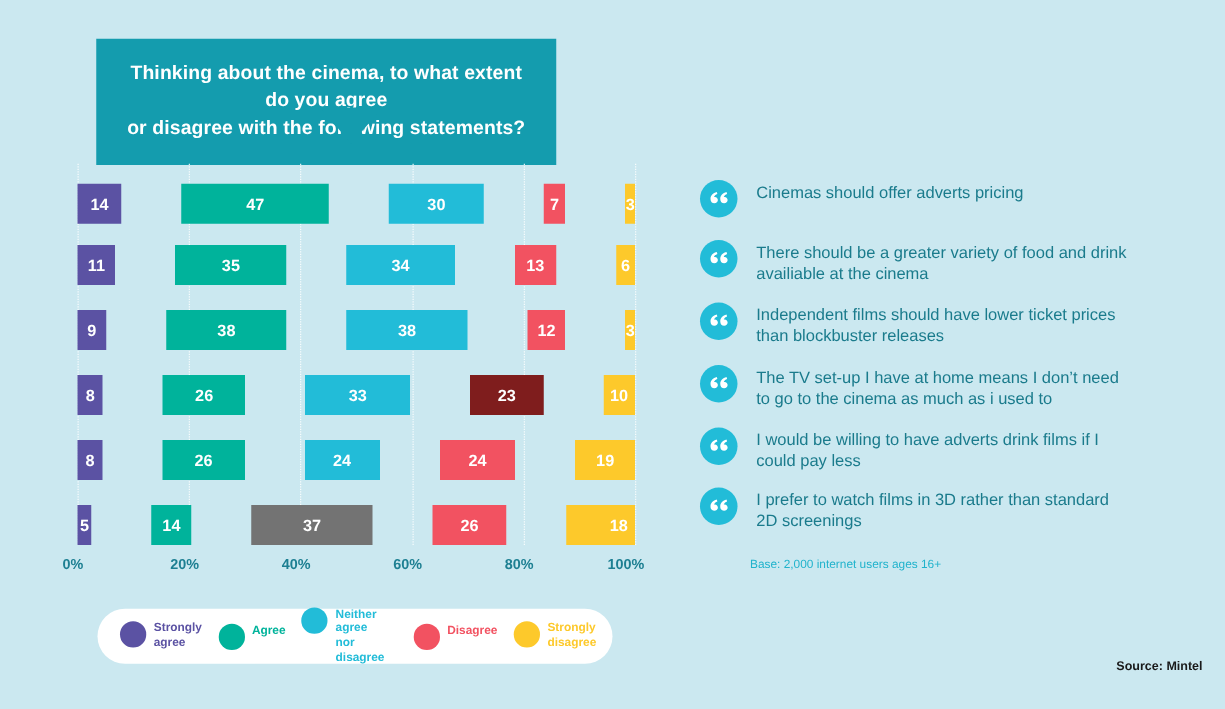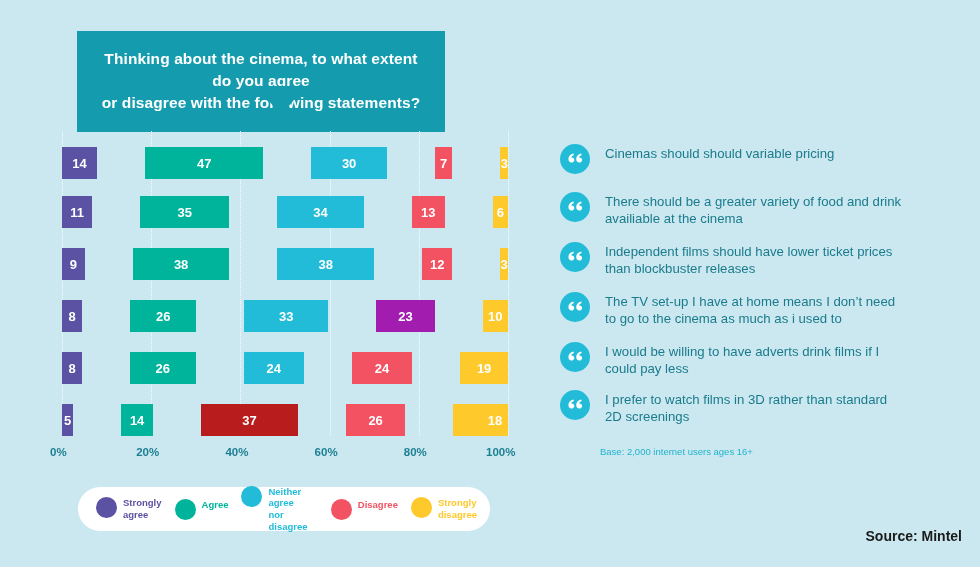--- a/index.html
+++ b/index.html
@@ -164,21 +164,21 @@
     top: 446px;
     font-size: 9.5px;
     font-weight: normal;
     color: #21b3cc;
   }
 
   #source {
     position: absolute;
     right: 18px;
     top: 528px;
-    font-size: 14px;
+    font-size: 10px;
     font-weight: bold;
     color: #1a1a1a;
     text-align: right;
   }
 </style>
 </head>
 <body>
 
 <div id="title-bubble">
   <div class="title-text">Thinking about the cinema, to what extent do you agree</div>
@@ -211,34 +211,34 @@
       <div class="seg" style="width: 40.14px; background: rgb(91, 82, 163);">9</div>
       <div class="seg" style="width: 169.48px; background: rgb(0, 179, 155);">38</div>
       <div class="seg" style="width: 169.48px; background: rgb(34, 188, 216);">38</div>
       <div class="seg" style="width: 53.52px; background: rgb(242, 82, 97);">12</div>
       <div class="seg" style="width: 13.38px; background: rgb(253, 201, 43);">3</div>
     </div>
     <div class="bar-row" style="top: 169px;">
       <div class="seg" style="width: 35.68px; background: rgb(91, 82, 163);">8</div>
       <div class="seg" style="width: 115.96px; background: rgb(0, 179, 155);">26</div>
       <div class="seg" style="width: 147.18px; background: rgb(34, 188, 216);">33</div>
-      <div class="seg" style="width: 102.58px; background: #a21caf; text-align: center;">23</div>
+      <div class="seg" style="width: 102.58px; background: #7f1d1d; text-align: center;">23</div>
       <div class="seg" style="width: 44.6px; background: rgb(253, 201, 43);">10</div>
     </div>
     <div class="bar-row" style="top: 221px;">
       <div class="seg" style="width: 35.68px; background: rgb(91, 82, 163);">8</div>
       <div class="seg" style="width: 115.96px; background: rgb(0, 179, 155);">26</div>
       <div class="seg" style="width: 107.04px; background: rgb(34, 188, 216);">24</div>
       <div class="seg" style="width: 107.04px; background: rgb(242, 82, 97);">24</div>
       <div class="seg" style="width: 84.74px; background: rgb(253, 201, 43);">19</div>
     </div>
     <div class="bar-row" style="top: 273px;">
       <div class="seg" style="width: 22.3px; background: rgb(91, 82, 163);">5</div>
       <div class="seg" style="width: 62.44px; background: rgb(0, 179, 155);">14</div>
-      <div class="seg" style="width: 192px; background: #b91c1c;">37</div>
+      <div class="seg" style="width: 192px; background: #737373;">37</div>
       <div class="seg" style="width: 115.96px; background: rgb(242, 82, 97);">26</div>
       <div class="seg" style="width: 80.28px; background: rgb(253, 201, 43); padding-left: 29px;">18</div>
     </div>
   </div>
 
 <div id="x-axis">
     <div class="tick-label" style="left: -12px;">0%</div>
     <div class="tick-label" style="left: 74.2px;">20%</div>
     <div class="tick-label" style="left: 163.4px;">40%</div>
     <div class="tick-label" style="left: 252.6px;">60%</div>
@@ -272,21 +272,21 @@
     </div>
   </div>
 
 <div id="statements" style="position: absolute; height: 290px;">
     <div class="statement" style="position: absolute; top: 0px; left: 0px;">
       <div class="quote-icon">
         <svg width="16" height="12" viewBox="0 0 16 12">
           <path fill="#ffffff" d="M6.4 0.6C3.4 1.3 1.4 3.3 1.4 6.1c0 2.1 1.3 3.5 3.1 3.5 1.6 0 2.8-1.1 2.8-2.6 0-1.4-1-2.5-2.4-2.5-0.2 0-0.5 0-0.7 0.1 0.3-1.1 1.3-2 2.7-2.5L6.4 0.6zM14.2 0.6c-3 0.7-5 2.7-5 5.5 0 2.1 1.3 3.5 3.1 3.5 1.6 0 2.8-1.1 2.8-2.6 0-1.4-1-2.5-2.4-2.5-0.2 0-0.5 0-0.7 0.1 0.3-1.1 1.3-2 2.7-2.5L14.2 0.6z"></path>
         </svg>
       </div>
-      <div class="statement-text" style="max-width: 300px;">Cinemas should should variable pricing</div>
+      <div class="statement-text" style="max-width: 300px;">Cinemas should offer adverts pricing</div>
     </div>
     <div class="statement" style="position: absolute; top: 48px; left: 0px;">
       <div class="quote-icon">
         <svg width="16" height="12" viewBox="0 0 16 12">
           <path fill="#ffffff" d="M6.4 0.6C3.4 1.3 1.4 3.3 1.4 6.1c0 2.1 1.3 3.5 3.1 3.5 1.6 0 2.8-1.1 2.8-2.6 0-1.4-1-2.5-2.4-2.5-0.2 0-0.5 0-0.7 0.1 0.3-1.1 1.3-2 2.7-2.5L6.4 0.6zM14.2 0.6c-3 0.7-5 2.7-5 5.5 0 2.1 1.3 3.5 3.1 3.5 1.6 0 2.8-1.1 2.8-2.6 0-1.4-1-2.5-2.4-2.5-0.2 0-0.5 0-0.7 0.1 0.3-1.1 1.3-2 2.7-2.5L14.2 0.6z"></path>
         </svg>
       </div>
       <div class="statement-text" style="max-width: 300px;">There should be a greater variety of food and drink availiable at the cinema</div>
     </div>
     <div class="statement" style="position: absolute; top: 98px; left: 0px;">

